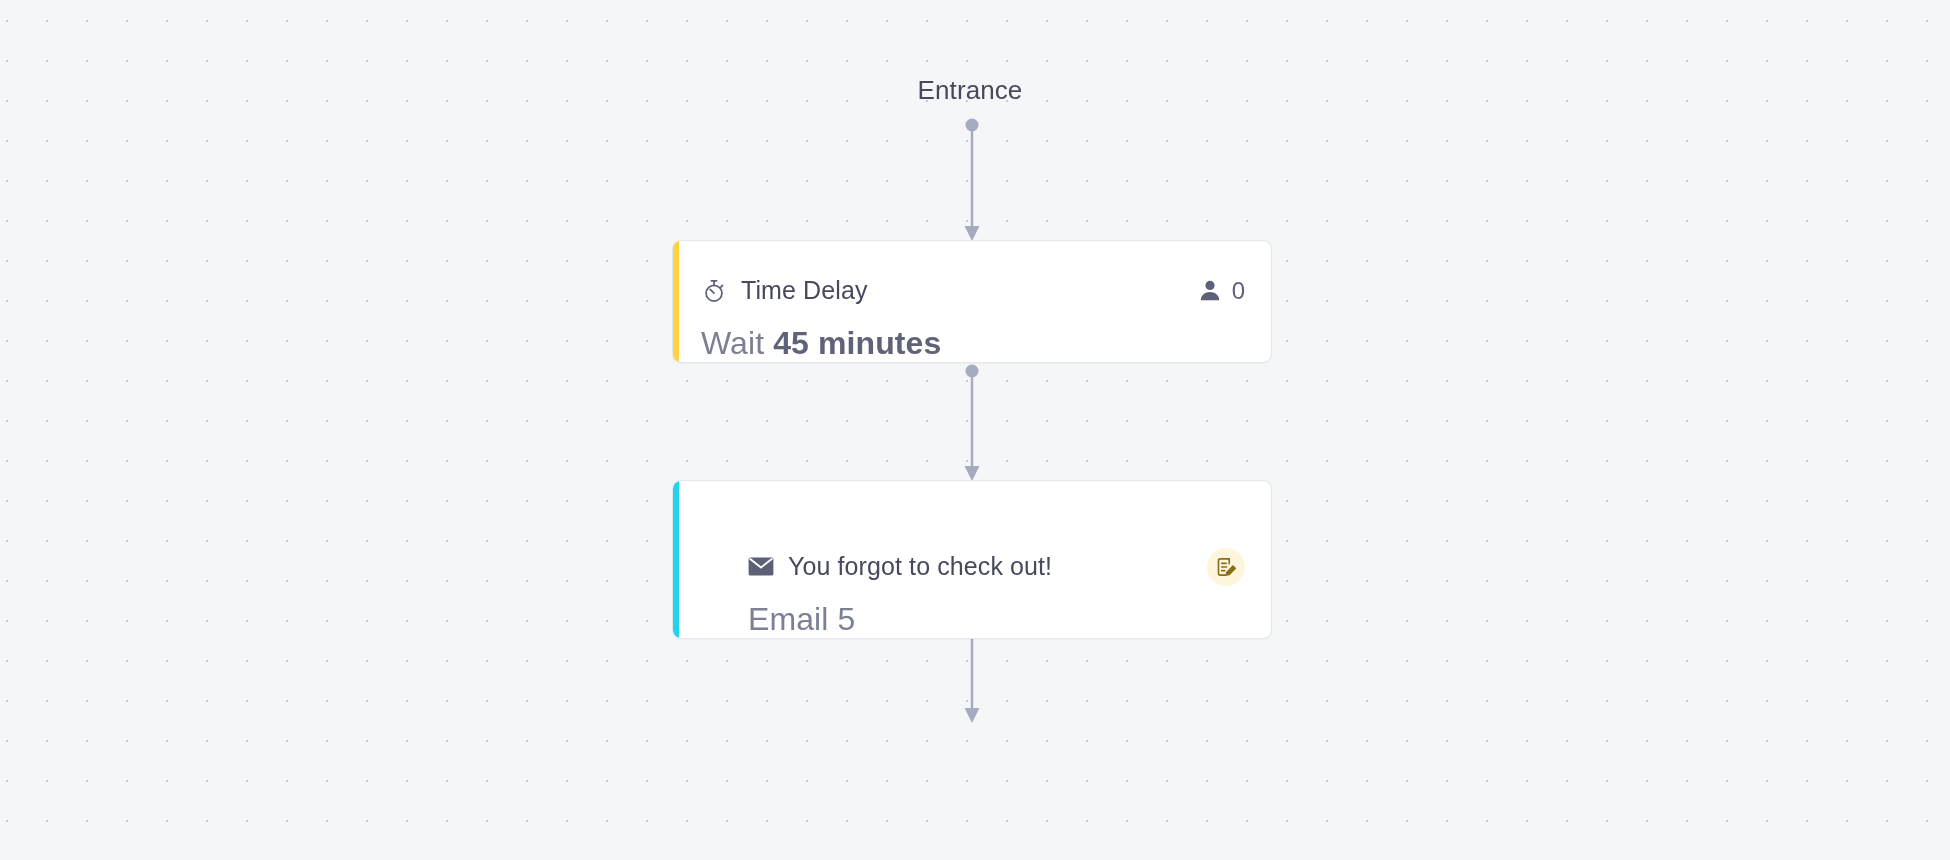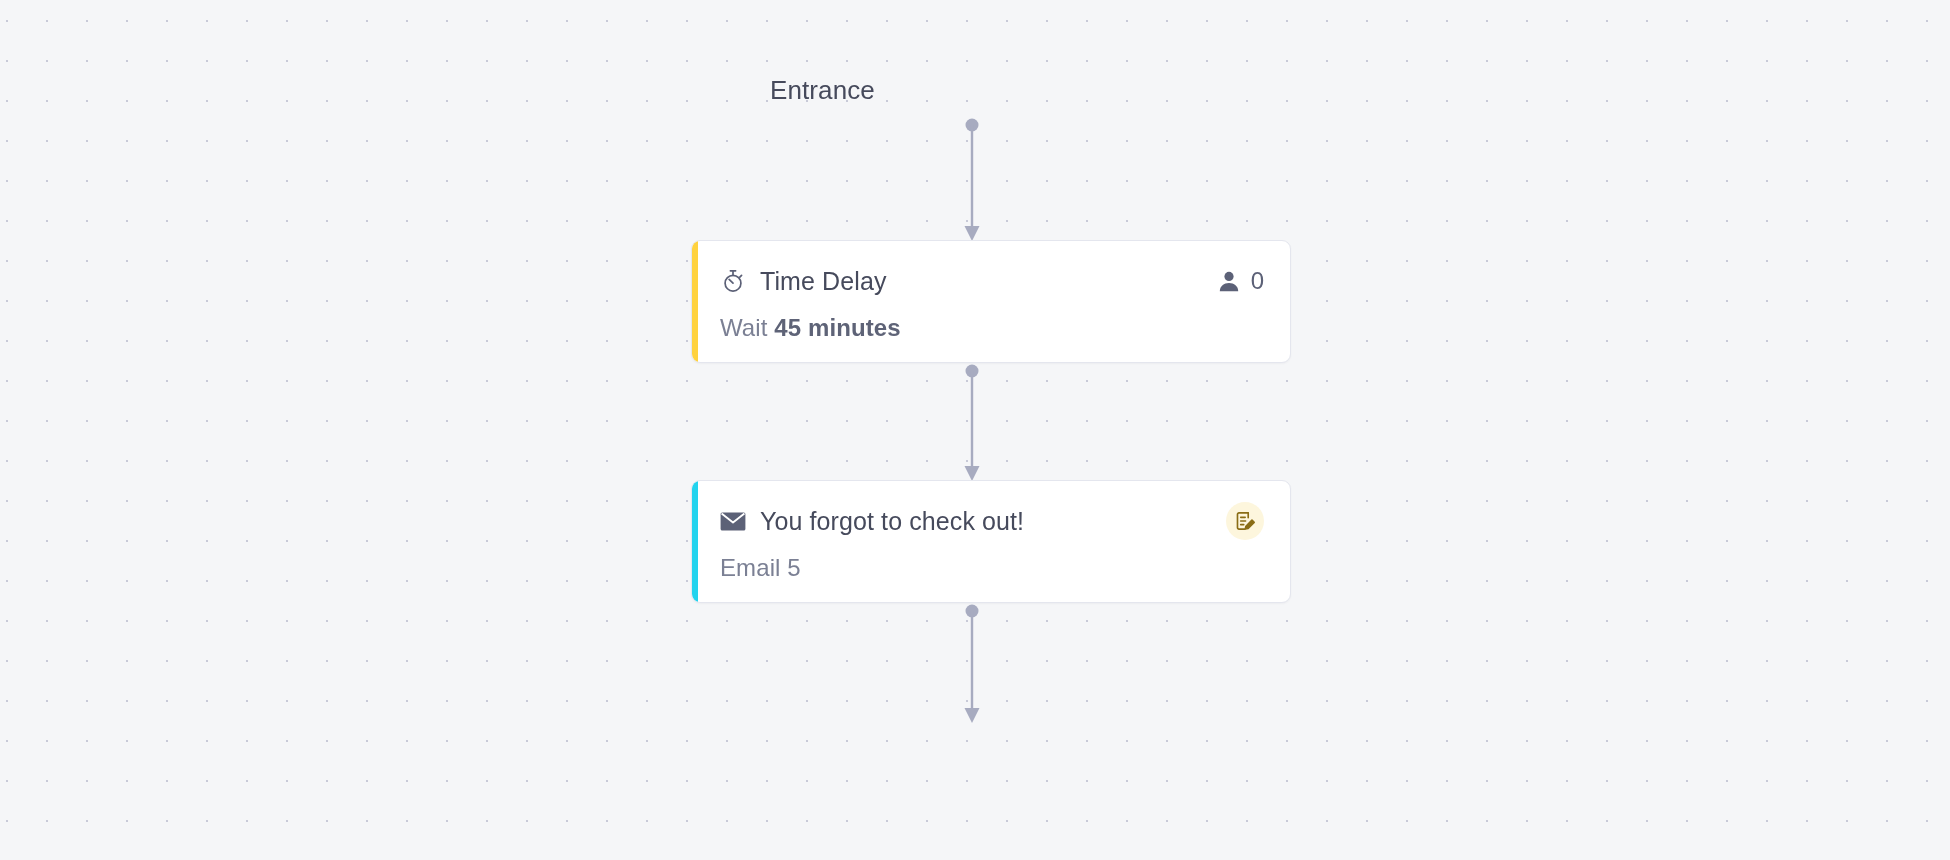--- a/index.html
+++ b/index.html
@@ -26,21 +26,21 @@
     position: absolute;
     inset: 0;
     width: 1950px;
     height: 860px;
   }
 
   
   .terminal-label {
     position: absolute;
     width: 400px;
-    text-align: left;
+    text-align: center;
     font-size: 26px;
     font-weight: 400;
     color: #464a5c;
     letter-spacing: 0.1px;
     line-height: 1.2;
     white-space: nowrap;
   }
   #entrance-label { left: 770px; top: 75px; }
   #exit-label     { left: 770px; top: 745px; }
 
@@ -58,26 +58,25 @@
     position: absolute;
     left: 672px;
     width: 600px;
     background: #ffffff;
     border: 1px solid #e4e6ee;
     border-radius: 9px;
     box-shadow: 0 1px 2px rgba(40, 45, 70, 0.045);
     overflow: hidden;
     display: flex;
     flex-direction: column;
-    justify-content: center;
-    margin-left: 19px;
+    justify-content: flex-end;
   }
 
   #node-time-delay { top: 240px;  height: 123px; }
-  #node-email      { top: 480px;  height: 123px; }
+  #node-email      { top: 480px;  height: 159px; padding-left: 47px; }
 
   
   .node-accent {
     position: absolute;
     left: 0;
     top: 0;
     bottom: 0;
     width: 6px;
     border-radius: 9px 0 0 9px;
   }
@@ -124,21 +123,21 @@
   }
 
   .contact-count {
     font-size: 24px;
     font-weight: 400;
     color: #5c6177;
     line-height: 1;
   }
 
   .node-subtitle {
-    font-size: 24px;
+    font-size: 32px;
     font-weight: 400;
     color: #7b8094;
     line-height: 1.2;
     letter-spacing: 0.1px;
     margin-top: 12px;
     white-space: nowrap;
   }
   .node-subtitle .strong {
     font-weight: 700;
     color: #5e6377;

